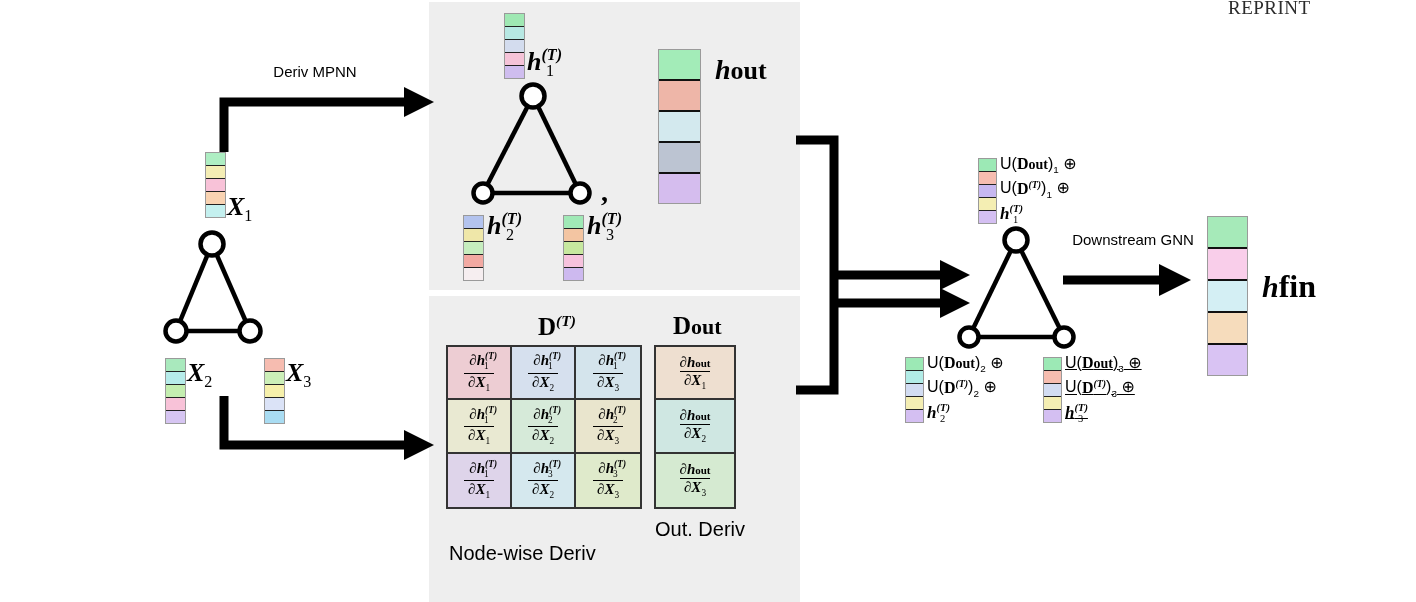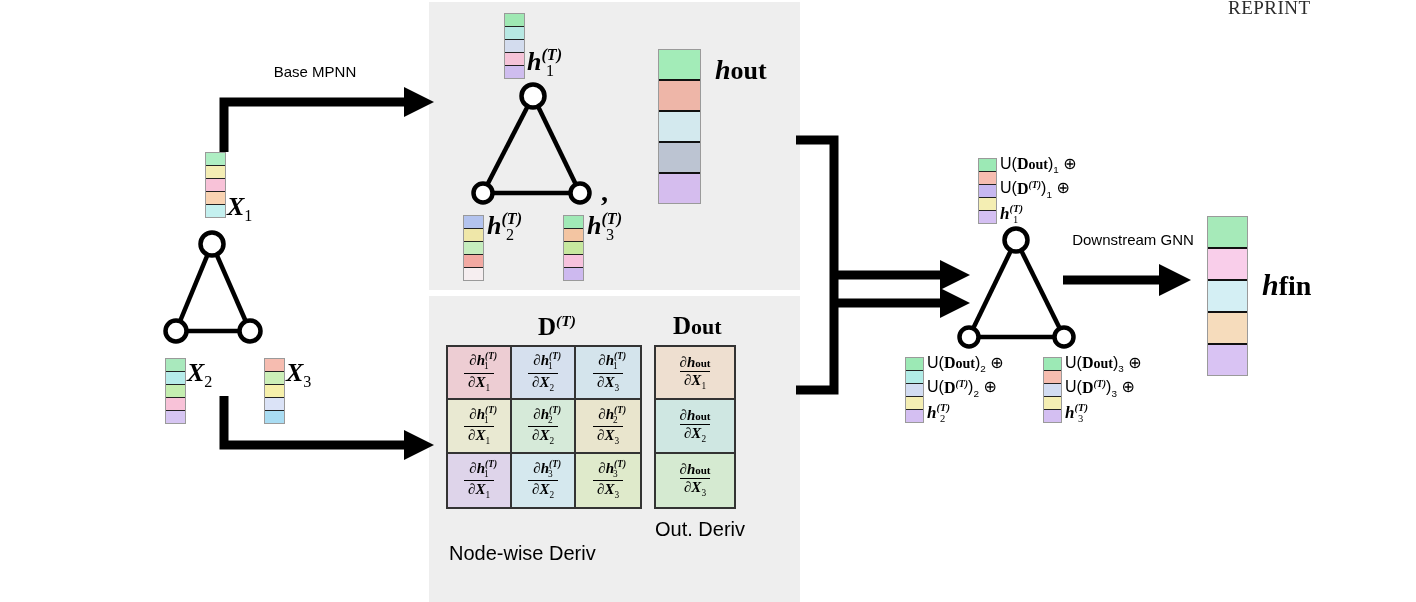--- a/index.html
+++ b/index.html
@@ -101,21 +101,21 @@
     <div class="cell" style="height:12px;background:#f6f0ab"></div>
     <div class="cell" style="height:12px;background:#dbe3f7"></div>
     <div class="cell" style="height:12px;background:#a9dcf2"></div>
   </div>
   <div class="abs math" style="left:286px;top:360px;font-size:26px;">X<sub class="sm">3</sub></div>
 
   <svg class="abs" style="left:218px;top:85px;" width="230" height="70" viewBox="0 0 230 70">
     <path d="M6,67 L6,17 L190,17" stroke="#000" stroke-width="9" fill="none" stroke-linecap="butt" stroke-linejoin="miter"></path>
     <path d="M186,2 L216,17 L186,32 Z" fill="#000"></path>
   </svg>
-  <div class="abs alabel" style="left:230px;top:63px;width:170px;">Base MPNN</div>
+  <div class="abs alabel" style="left:230px;top:63px;width:170px;">Deriv MPNN</div>
 
   <svg class="abs" style="left:218px;top:388px;" width="230" height="80" viewBox="0 0 230 80">
     <path d="M6,8 L6,57 L190,57" stroke="#000" stroke-width="9" fill="none" stroke-linecap="butt" stroke-linejoin="miter"></path>
     <path d="M186,42 L216,57 L186,72 Z" fill="#000"></path>
   </svg>
 
   <svg class="abs" style="left:460px;top:80px;" width="190" height="135" viewBox="0 0 190 135">
     <g stroke="#000" stroke-width="4.5" fill="none">
       <line x1="73" y1="16" x2="23" y2="113"></line>
       <line x1="73" y1="16" x2="120" y2="113"></line>
@@ -302,34 +302,34 @@
     <div class="math" style="font-size:17px;">h<sup class="sm">(T)</sup><sub class="sm" style="margin-left:-10px;">2</sub></div>
   </div>
 
   <div class="abs vec" style="left:1043px;top:357px;width:17px;">
     <div class="cell" style="height:12px;background:#9ce9b5"></div>
     <div class="cell" style="height:12px;background:#f6bdb0"></div>
     <div class="cell" style="height:12px;background:#d2dcf2"></div>
     <div class="cell" style="height:12px;background:#f4eeb3"></div>
     <div class="cell" style="height:12px;background:#d4bff2"></div>
   </div>
-  <div class="abs" style="left:1065px;top:354px;font-size:16px;line-height:18px;font-family:'Liberation Sans',sans-serif;">
+  <div class="abs" style="left:1065px;top:354px;font-size:16px;line-height:18px;font-family:'Liberation Sans',sans-serif;text-decoration:underline;">
     <div>U(<b class="mathup" style="font-size:16px;">D<span class="opn" style="font-size:14px;">out</span></b>)<sub class="sm">3</sub> ⊕</div>
     <div>U(<b class="mathup" style="font-size:16px;">D<sup class="sm">(T)</sup></b>)<sub class="sm">3</sub> ⊕</div>
     <div class="math" style="font-size:17px;">h<sup class="sm">(T)</sup><sub class="sm" style="margin-left:-10px;">3</sub></div>
   </div>
 
   <svg class="abs" style="left:1063px;top:255px;" width="140" height="50" viewBox="0 0 140 50">
     <path d="M0,25 L100,25" stroke="#000" stroke-width="9" fill="none"></path>
     <path d="M96,9 L128,25 L96,41 Z" fill="#000"></path>
   </svg>
   <div class="abs alabel" style="left:1063px;top:231px;width:140px;">Downstream GNN</div>
 
   <div class="abs vec thick" style="left:1207px;top:216px;width:39px;">
     <div class="cell" style="height:30px;background:#a6eab9"></div>
     <div class="cell" style="height:30px;background:#f9ceea"></div>
     <div class="cell" style="height:30px;background:#d4eff4"></div>
     <div class="cell" style="height:30px;background:#f6dcbc"></div>
     <div class="cell" style="height:30px;background:#d9c3f3"></div>
   </div>
-  <div class="abs math" style="left:1262px;top:270px;font-size:30px;">h<span class="opn" style="font-size:28px;">fin</span></div>
+  <div class="abs math" style="left:1262px;top:270px;font-size:30px;">h<span class="opn" style="font-size:32px;">fin</span></div>
 
 </div>
 
 </body></html>

